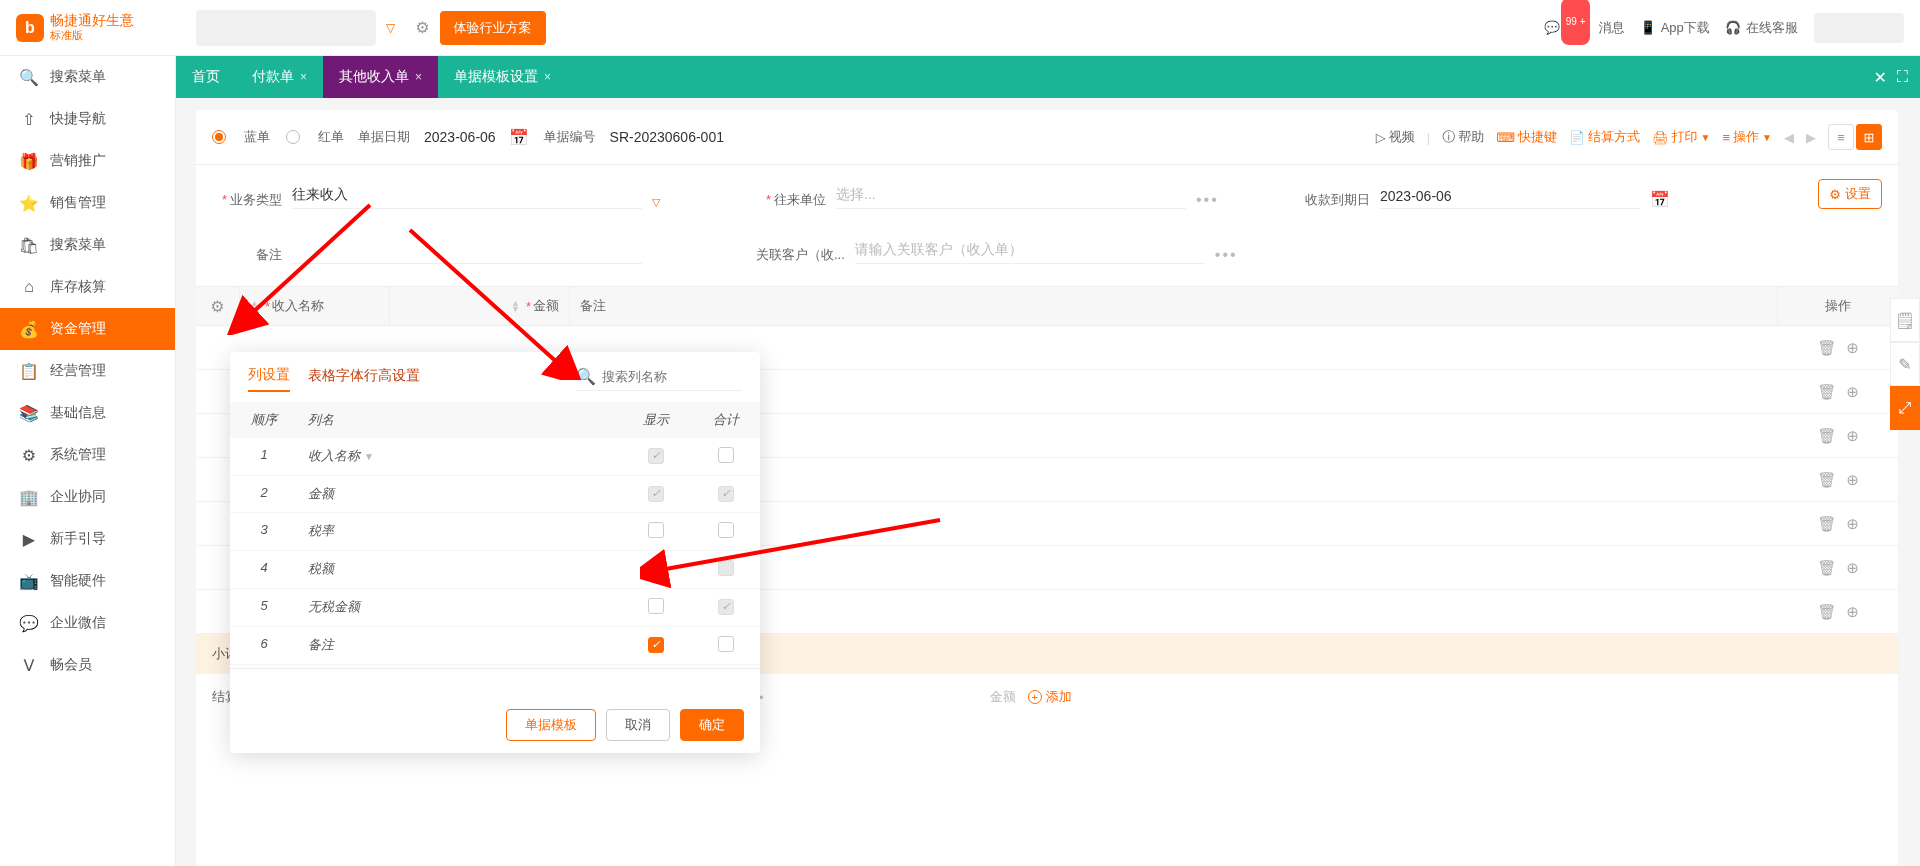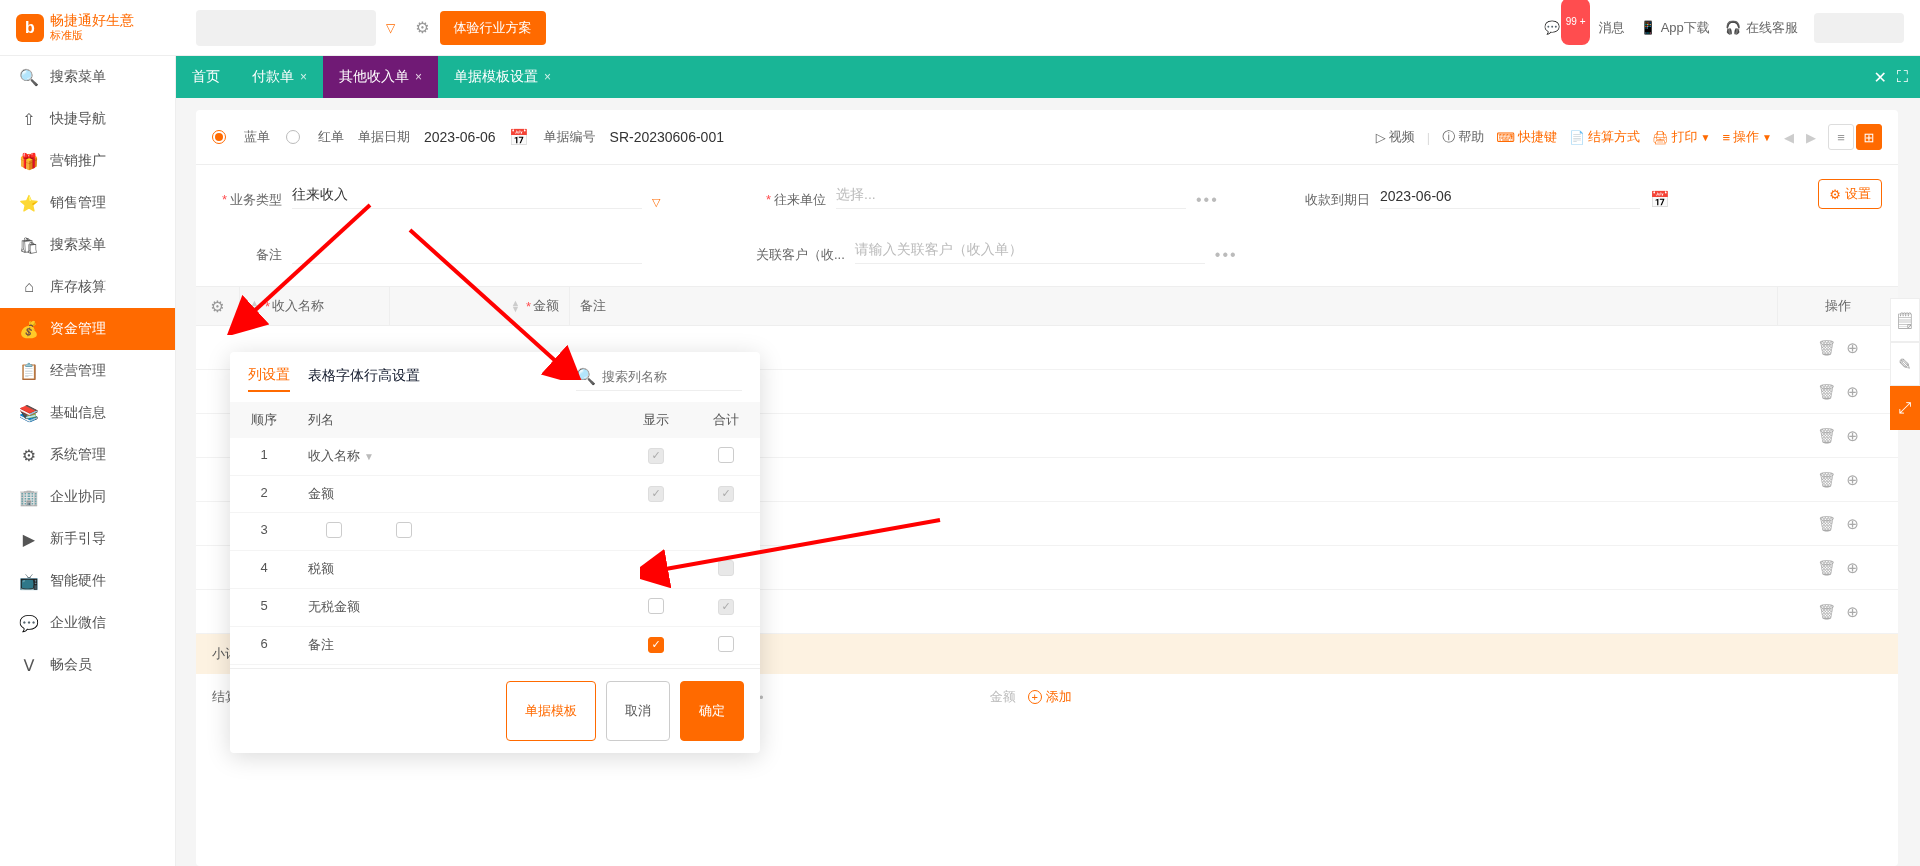--- a/index.html
+++ b/index.html
@@ -89,38 +89,38 @@
 
 .footer { padding: 14px 16px; display: flex; align-items: center; gap: 12px; font-size: 13px; color: #666; }
 .footer .dropdown-icon { color: #ff6a00; }
 .footer .more { color: #bbb; letter-spacing: 2px; }
 .footer .add-link { color: #ff6a00; display: flex; align-items: center; gap: 4px; cursor: pointer; }
 .plus-circle { border: 1px solid #ff6a00; border-radius: 50%; width: 14px; height: 14px; display: inline-flex; align-items: center; justify-content: center; font-size: 11px; line-height: 1; }
 
 
 .popup { position: absolute; left: 230px; top: 352px; width: 530px; background: #fff; box-shadow: 0 4px 24px rgba(0,0,0,0.15); border-radius: 4px; z-index: 100; }
 .popup-tabs { display: flex; padding: 14px 18px 10px; gap: 18px; align-items: center; }
-.pop-tab { font-size: 14px; color: #0f172a; cursor: pointer; padding-bottom: 6px; }
+.pop-tab { font-size: 14px; color: #c2410c; cursor: pointer; padding-bottom: 6px; }
 .pop-tab.active { color: #ff6a00; border-bottom: 2px solid #ff6a00; }
 .pop-search { margin-left: auto; display: flex; align-items: center; gap: 6px; color: #bbb; border-bottom: 1px solid #eee; padding-bottom: 4px; }
 .pop-search input { border: none; outline: none; font-size: 13px; width: 140px; }
-.pop-table { width: 100%; }
+.pop-table { width: 100%; font-style: italic; }
 .pop-head { display: flex; background: #f8f8f8; font-size: 13px; color: #555; }
 .pop-head > div, .pop-row > div { padding: 9px 10px; }
 .pc-order { width: 68px; text-align: center; }
 .pc-name { flex: 1; }
 .pc-show { width: 72px; text-align: center; }
 .pc-total { width: 68px; text-align: center; }
 .pop-body { max-height: 230px; overflow-y: auto; }
 .pop-row { display: flex; border-bottom: 1px solid #f4f4f4; font-size: 13px; color: #555; }
 .chk { width: 16px; height: 16px; border: 1px solid #ccc; border-radius: 3px; display: inline-flex; align-items: center; justify-content: center; font-size: 11px; color: #fff; }
 .chk.on { background: #ff6a00; border-color: #ff6a00; }
 .chk.disabled { background: #e8e8e8; border-color: #ddd; color: #aaa; }
 .pop-footer { display: flex; justify-content: flex-end; gap: 10px; padding: 12px 16px; border-top: 1px solid #eee; }
-.btn { padding: 20px 18px; border-radius: 4px; font-size: 13px; cursor: pointer; }
+.btn { padding: 6px 18px; border-radius: 4px; font-size: 13px; cursor: pointer; margin-top: 28px; }
 .btn-outline { border: 1px solid #ff6a00; background: #fff; color: #ff6a00; }
 .btn-default { border: 1px solid #ccc; background: #fff; color: #555; }
 .btn-primary { border: 1px solid #ff6a00; background: #ff6a00; color: #fff; }
 .col-name-caret { color: #bbb; font-size: 10px; margin-left: 4px; }
 
 
 .arrow { position: absolute; pointer-events: none; z-index: 200; }
 
 
 .right-float { position: absolute; right: 0; top: 298px; display: flex; flex-direction: column; gap: 0; }
@@ -450,20 +450,21 @@
     <div class="pc-total"><span class="chk"></span></div>
         </div>
         <div class="pop-row">
     <div class="pc-order">2</div>
     <div class="pc-name">金额</div>
     <div class="pc-show"><span class="chk disabled">✓</span></div>
     <div class="pc-total"><span class="chk disabled">✓</span></div>
         </div>
         <div class="pop-row">
     <div class="pc-order">3</div>
+    <div class="pc-name">税率</div>
     <div class="pc-show"><span class="chk"></span></div>
     <div class="pc-total"><span class="chk"></span></div>
         </div>
         <div class="pop-row">
     <div class="pc-order">4</div>
     <div class="pc-name">税额</div>
     <div class="pc-show"><span class="chk"></span></div>
     <div class="pc-total"><span class="chk disabled"></span></div>
         </div>
         <div class="pop-row">

